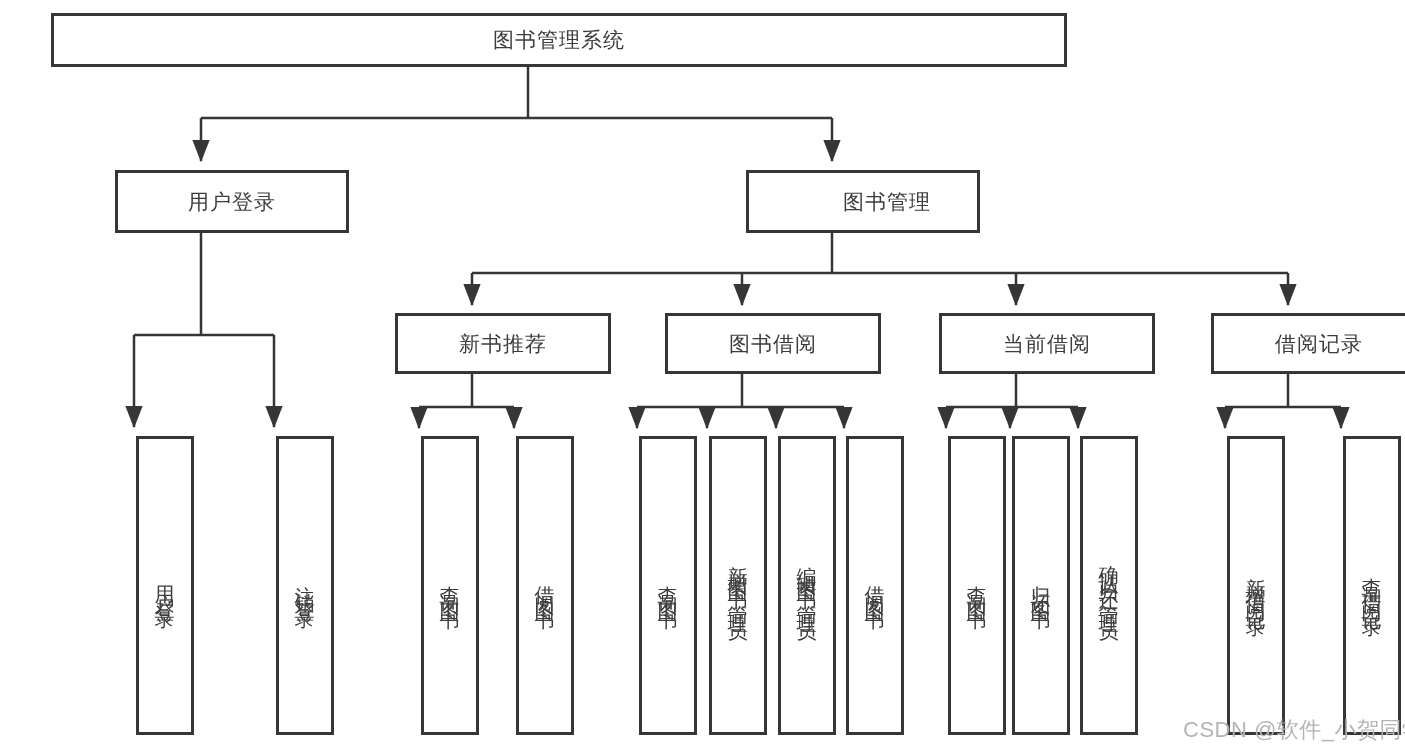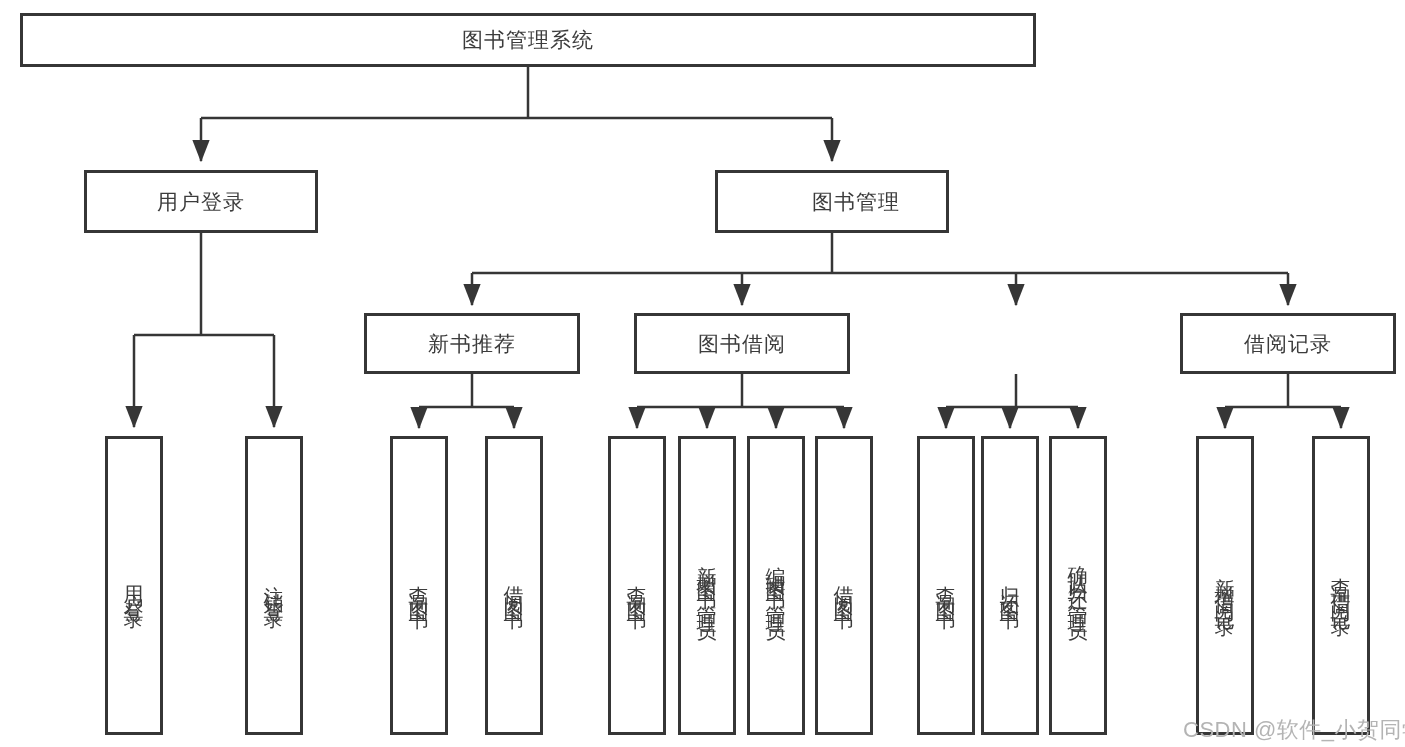--- a/index.html
+++ b/index.html
@@ -24,20 +24,21 @@
   .box {
     position: absolute;
     box-sizing: border-box;
     border: 3px solid #363636;
     background: #ffffff;
     display: flex;
     align-items: center;
     justify-content: center;
     color: #3c3c3c;
     z-index: 2;
+    margin-left: 31px;
   }
   .hlabel {
     font-size: 21px;
     letter-spacing: 1px;
     white-space: nowrap;
   }
   .leaf .vtext {
     writing-mode: vertical-rl;
     text-orientation: mixed;
     font-size: 20px;
@@ -121,20 +122,23 @@
   <div class="box" style="left:715px; top:170px; width:234px; height:63px;padding-left:48px;">
     <span class="hlabel">图书管理</span>
   </div>
 
   <div class="box" style="left:364px; top:313px; width:216px; height:61px;">
     <span class="hlabel">新书推荐</span>
   </div>
   <div class="box" style="left:634px; top:313px; width:216px; height:61px;">
     <span class="hlabel">图书借阅</span>
   </div>
+  <div class="box" style="left:908px; top:313px; width:216px; height:61px;">
+    <span class="hlabel">当前借阅</span>
+  </div>
   <div class="box" style="left:1180px; top:313px; width:216px; height:61px;">
     <span class="hlabel">借阅记录</span>
   </div>
 
   <div class="box leaf" style="left:105px; top:436px; width:58px; height:299px;">
     <span class="vtext">用户登录</span>
   </div>
   <div class="box leaf" style="left:245px; top:436px; width:58px; height:299px;">
     <span class="vtext">注销登录</span>
   </div>

